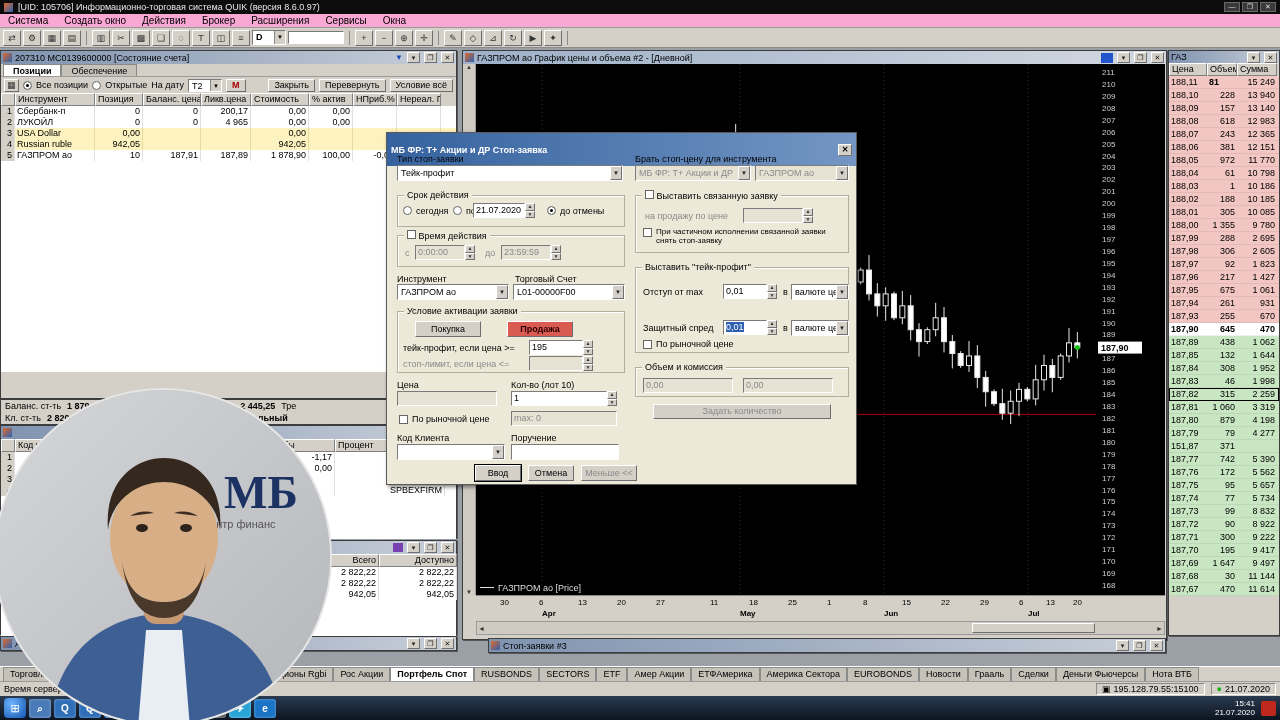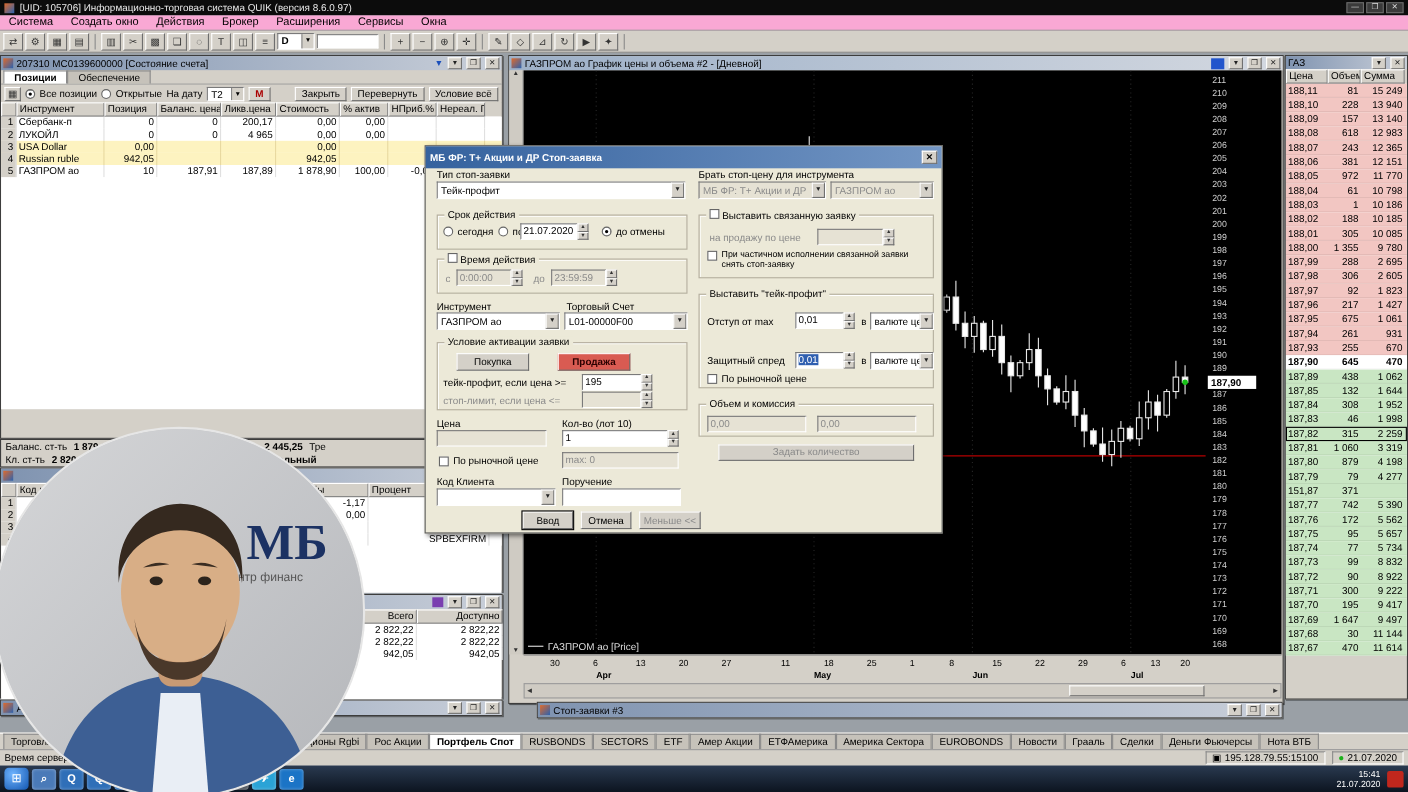--- a/index.html
+++ b/index.html
@@ -45,21 +45,21 @@
   .tabs .tb.on{background:#fff;font-weight:bold}
   .filterrow{display:flex;align-items:center;height:16px;font-size:9px;gap:4px;padding:0 3px;background:#d4d0c8}
   .rad{display:inline-block;width:9px;height:9px;border-radius:50%;background:#fff;border:1px solid #666;flex:none}
   .rad.on{box-shadow:inset 0 0 0 2px #fff,inset 0 0 0 5px #000}
   .cb{display:inline-block;width:9px;height:9px;background:#fff;border:1px solid #666;flex:none;
       font-size:8px;line-height:8px;text-align:center}
   .smallbtn{height:13px;font-size:9px;line-height:11px;padding:0 5px;flex:none}
   
   .dialog{position:absolute;left:386px;top:132px;width:471px;height:353px;background:#ece9d8;
           border:1px solid #5a5a5a;box-shadow:2px 2px 4px rgba(0,0,0,.5);z-index:40}
-  .dtitle{height:20px;background:linear-gradient(90deg,#35629e,#7396c4);color:#fff;font-size:9px;font-weight:bold;
+  .dtitle{height:33px;background:linear-gradient(90deg,#35629e,#7396c4);color:#fff;font-size:9px;font-weight:bold;
           display:flex;align-items:center;padding:0 4px}
   .dtitle .x{margin-left:auto;width:14px;height:12px;background:#d4d0c8;border:1px solid;
              border-color:#fff #707070 #707070 #fff;color:#000;font-size:8px;line-height:10px;text-align:center}
   .lbl{position:absolute;font-size:9px;color:#000;white-space:nowrap}
   .lbl.dis{color:#8a8a8a}
   .fld{position:absolute;height:15px;background:#fff;border:1px solid;border-color:#7a7a7a #fff #fff #7a7a7a;
        font-size:9px;line-height:13px;padding:0 2px;white-space:nowrap;overflow:hidden}
   .fld.dis{background:#e6e2d4;color:#8a8a8a}
   .sel{background:#2f5fb0;color:#fff}
   .sp{position:absolute;width:10px;height:15px;display:flex;flex-direction:column}
@@ -647,21 +647,21 @@
       <span class="winbtn">✕</span>
     </div>
     <div class="grid-h" id="ob-head">
         <div style="width: 38px;">Цена</div>
         <div style="width: 30px;">Объем</div>
         <div style="width: 40px;">Сумма</div>
       </div>
     <div id="ob-rows" style="background:#fff;height:auto">
         <div class="ob-r ob-ask">
           <div style="width: 38px;">188,11</div>
-          <div class="num" style="width: 30px; text-align: right;">81</div>
+          <div class="num" style="width: 30px; text-align: left; font-weight: bold;">81</div>
           <div class="num" style="width: 40px; text-align: right;">15 249</div>
         </div>
         <div class="ob-r ob-ask">
           <div style="width: 38px;">188,10</div>
           <div class="num" style="width: 30px; text-align: right;">228</div>
           <div class="num" style="width: 40px; text-align: right;">13 940</div>
         </div>
         <div class="ob-r ob-ask">
           <div style="width: 38px;">188,09</div>
           <div class="num" style="width: 30px; text-align: right;">157</div>

